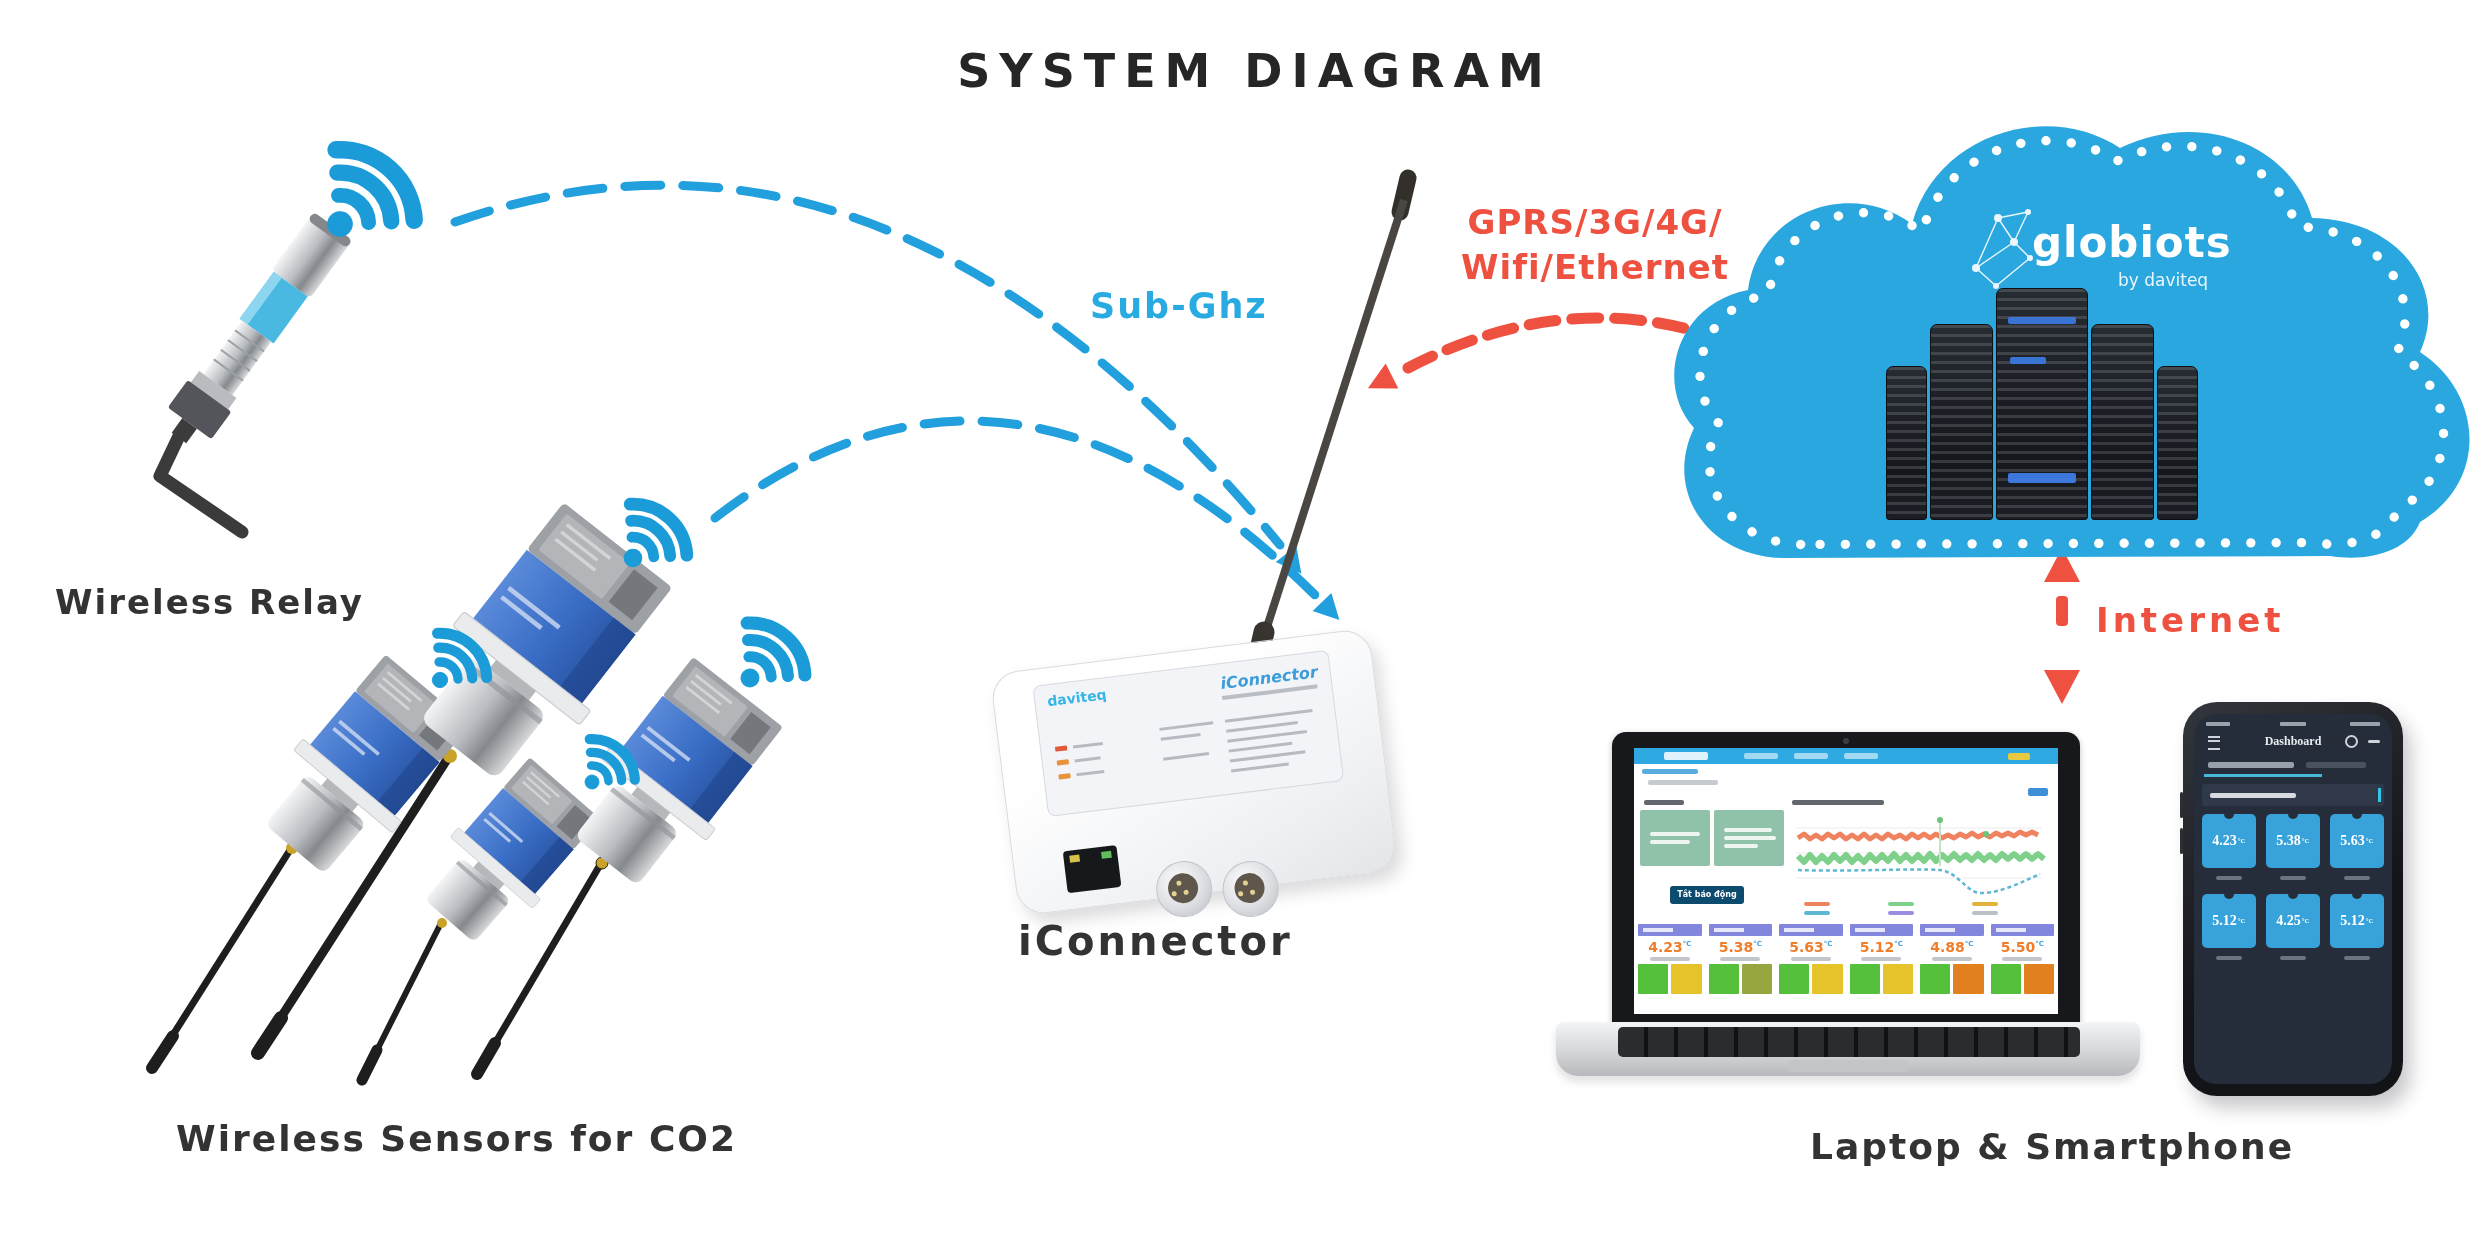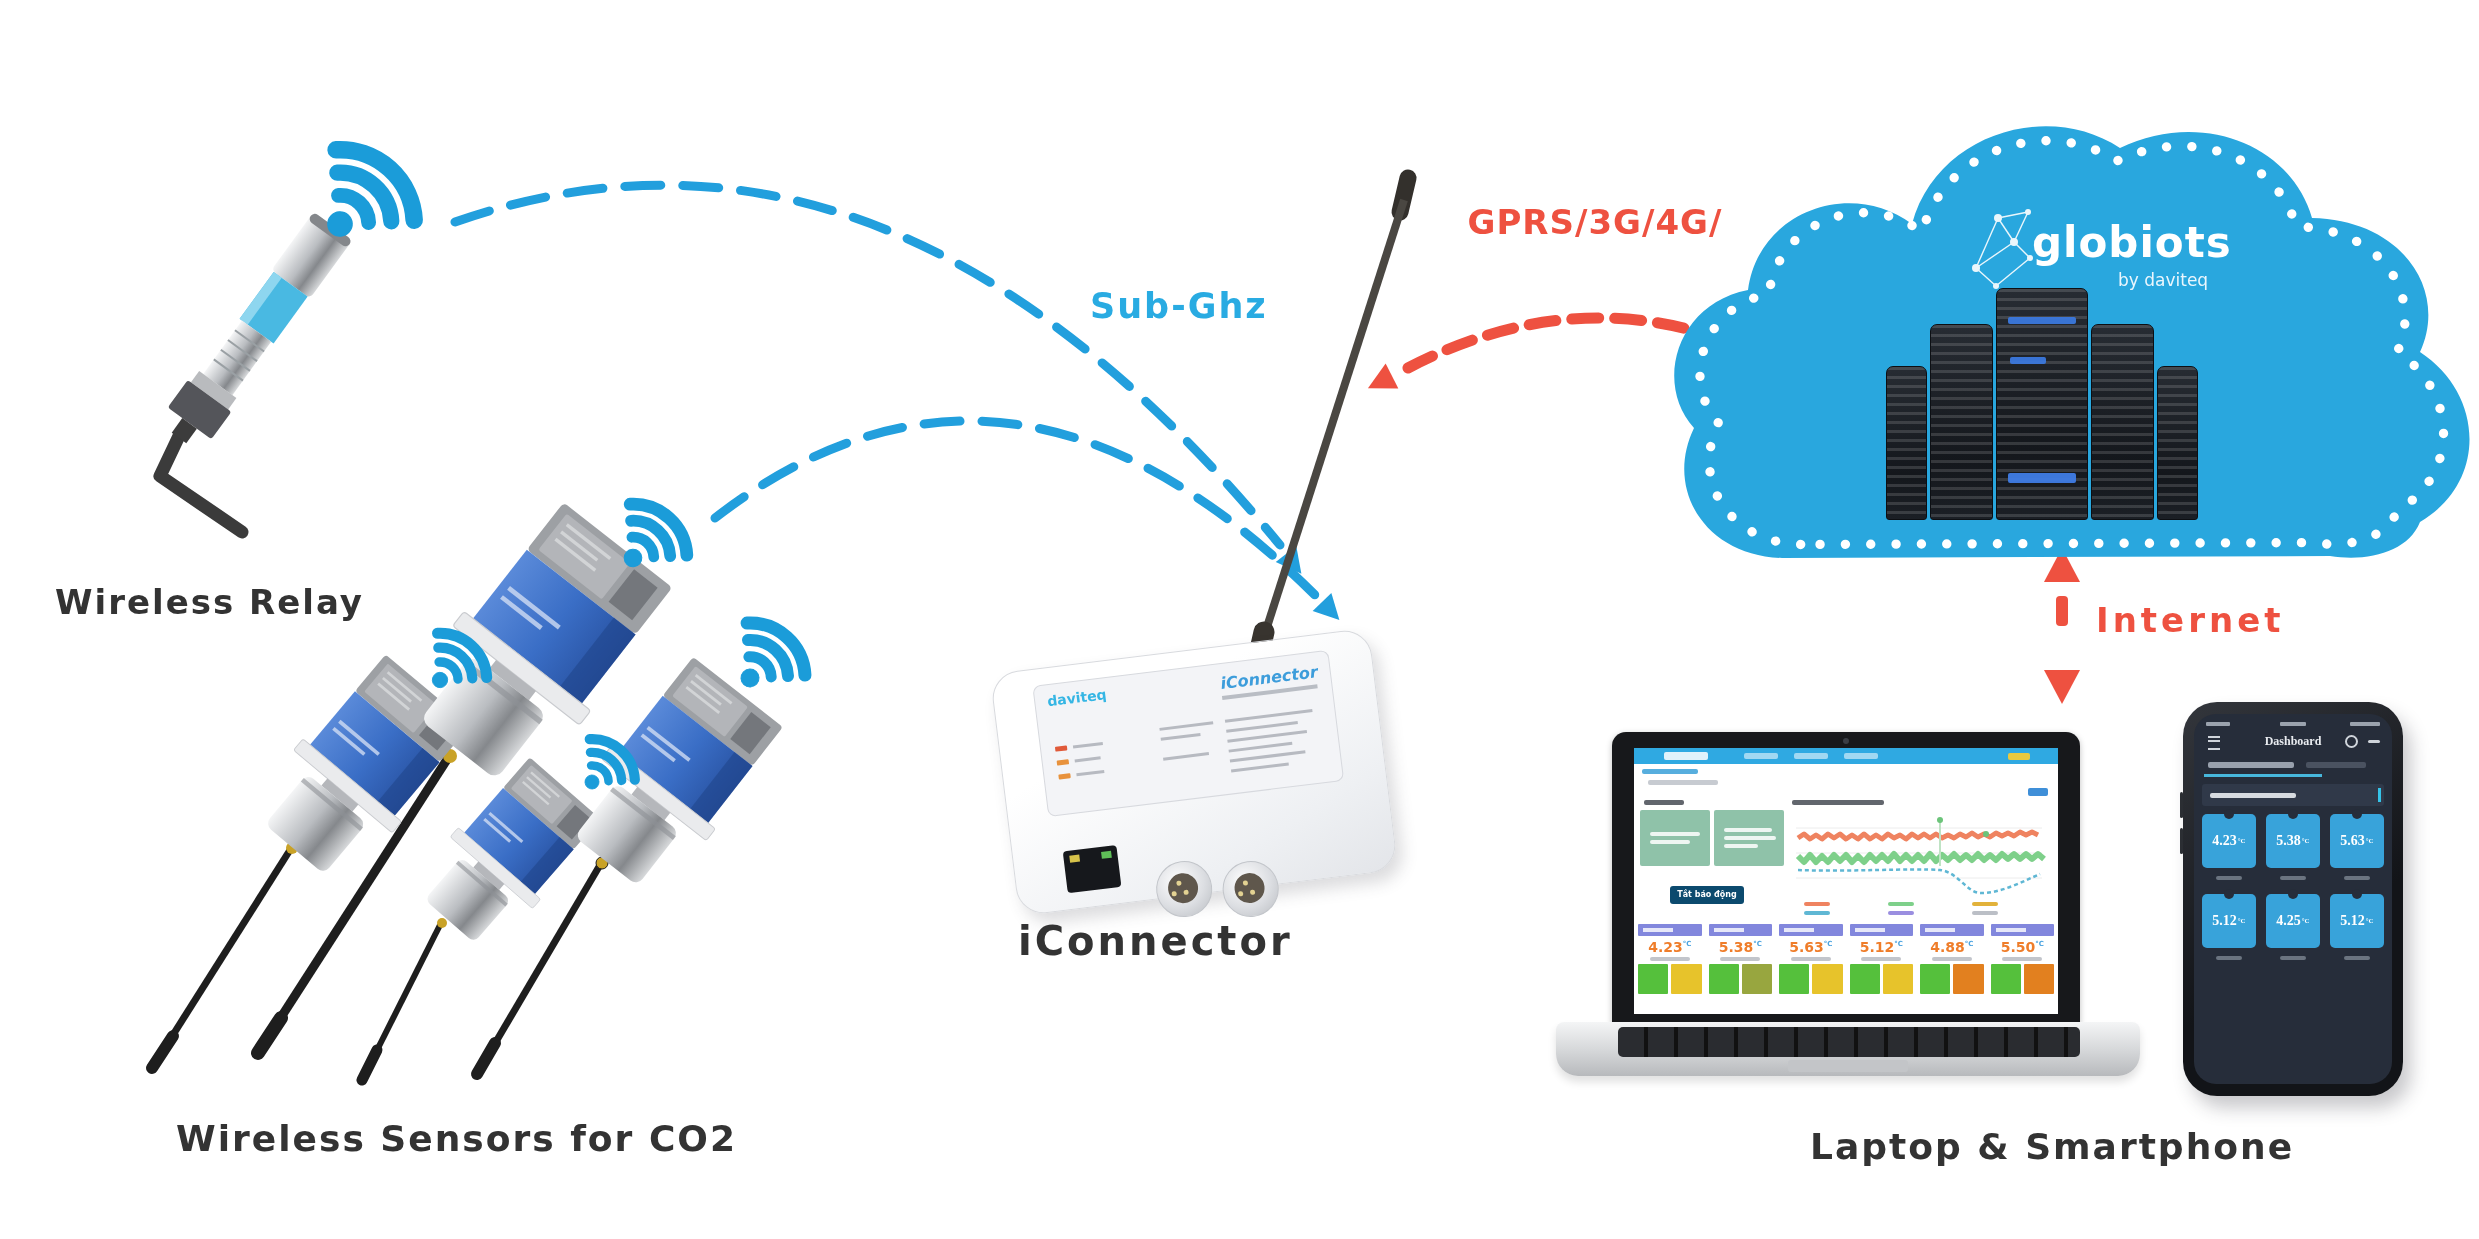--- a/index.html
+++ b/index.html
@@ -529,23 +529,25 @@
         <div class="ph-tile">
             <div class="notch"></div>
           <span>5.12</span>
             <sup>°C</sup>
             <div class="cap"></div>
           </div>
       </div>
     </div>
   </div>
 
+  <div class="page-title">SYSTEM DIAGRAM</div>
   <div class="node-label lbl-relay">Wireless Relay</div>
   <div class="node-label lbl-sensors">Wireless Sensors for CO2</div>
   <div class="node-label lbl-iconnector">iConnector</div>
   <div class="node-label lbl-endpoints">Laptop &amp; Smartphone</div>
   <div class="lbl-subghz">Sub-Ghz</div>
   <div class="lbl-wan">
     <div>GPRS/3G/4G/</div>
+    <div>Wifi/Ethernet</div>
   </div>
   <div class="lbl-internet">Internet</div>
 
 </div>
 
 </body></html>

